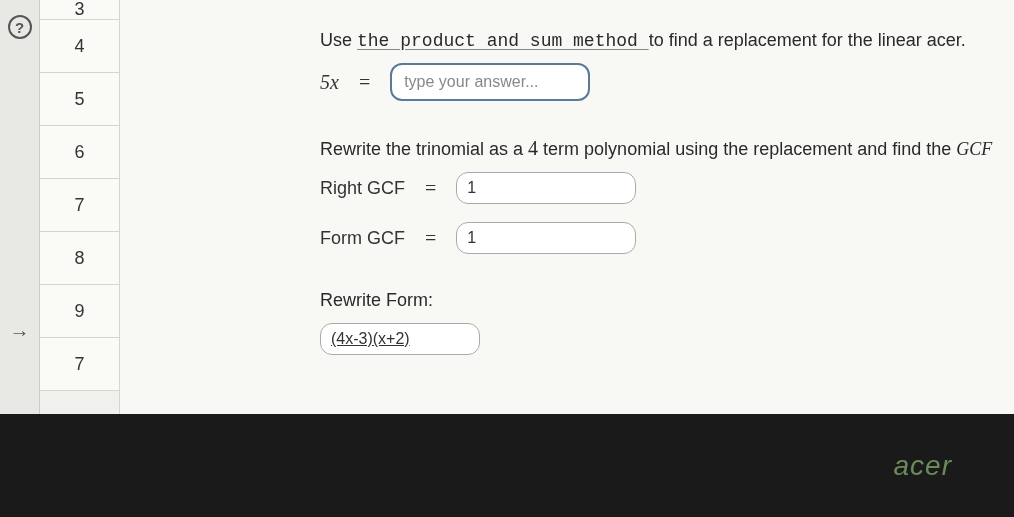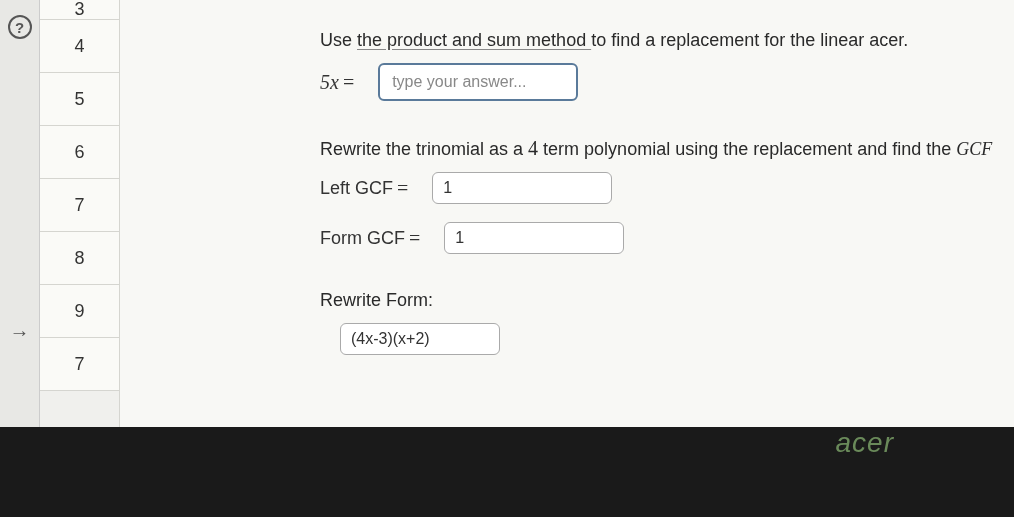--- a/index.html
+++ b/index.html
@@ -6,29 +6,29 @@
 body { font-family: Arial, sans-serif; background: #f5f5f2; width: 1014px; height: 517px; overflow: hidden; position: relative; }
 .container { display: flex; height: 430px; }
 .left-rail { width: 40px; background: #e8e8e5; border-right: 1px solid #ccc; display: flex; flex-direction: column; align-items: center; padding-top: 15px; gap: 280px; }
 .help-circle { width: 24px; height: 24px; border: 2px solid #555; border-radius: 50%; display: flex; align-items: center; justify-content: center; font-weight: bold; color: #555; font-size: 15px; }
 .arrow-icon { font-size: 20px; color: #555; }
 .nav-col { width: 80px; background: #f0f0ed; border-right: 1px solid #d5d5d0; }
 .nav-item { height: 53px; border-bottom: 1px solid #d5d5d0; display: flex; align-items: center; justify-content: center; font-size: 18px; color: #333; background: #fafaf7; }
 .nav-item:first-child { height: 20px; border-top: none; }
 .content { flex: 1; padding: 30px 0 0 200px; background: #f8f8f5; color: #333; font-size: 18px; }
 .instruction { margin-bottom: 12px; font-size: 18px; color: #2a2a2a; }
-.underline { text-decoration: underline; text-decoration-color: #888; text-underline-offset: 3px; }
-.row { display: flex; align-items: center; margin-bottom: 18px; gap: 4px; }
+.underline { text-decoration: underline; text-decoration-color: #888; text-underline-offset: 3px; font-family: Liberation Mono, monospace; }
+.row { display: flex; align-items: center; margin-bottom: 18px; gap: 20px; }
 .math-label { font-family: 'Times New Roman', serif; font-style: italic; font-size: 20px; }
 .eq { font-family: 'Times New Roman', serif; font-size: 20px; }
-.input-box { border: 2px solid #5a7a9a; background: #fff; padding: 8px 12px; color: #888; font-size: 16px; min-width: 200px; border-radius: 6px; margin-left: 20px; }
+.input-box { border: 2px solid #5a7a9a; background: #fff; padding: 8px 12px; color: #888; font-size: 16px; min-width: 200px; border-radius: 12px; }
 .input-box.filled { color: #333; border: 1px solid #aaa; min-width: 180px; padding: 6px 10px; }
-.input-box.factored { min-width: 160px; }
+.input-box.factored { min-width: 160px; text-decoration: underline; }
 .gcf-italic { font-style: italic; font-family: 'Times New Roman', serif; }
-.bezel { position: absolute; bottom: 0; left: 0; right: 0; height: 90px; background: #1a1a1a; display: flex; justify-content: flex-end; padding-right: 120px; }
+.bezel { position: absolute; bottom: 0; left: 0; right: 0; height: 103px; background: #1a1a1a; display: flex; align-items: center; justify-content: flex-end; padding-right: 62px; }
 .brand { color: #6a8a5a; font-size: 28px; font-style: italic; font-family: Arial, sans-serif; letter-spacing: 1px; }
 .section-gap { margin-top: 36px; }
 </style>
 </head>
 <body>
 
 <div class="container">
   <div class="left-rail">
     <div class="help-circle">?</div>
     <div class="arrow-icon">→</div>
@@ -49,21 +49,21 @@
     </div>
     <div class="row">
       <span class="math-label">5x</span>
       <span class="eq">=</span>
       <div class="input-box">type your answer...</div>
     </div>
     <div class="instruction section-gap">
       <span>Rewrite the trinomial as a </span><span class="math-label" style="font-style:normal;font-family:'Times New Roman',serif;">4</span><span> term polynomial using the replacement and find the </span><span class="gcf-italic">GCF</span>
     </div>
     <div class="row">
-      <span>Left GCF</span>
+      <span>Right GCF</span>
       <span class="eq">=</span>
       <div class="input-box filled">1</div>
     </div>
     <div class="row">
       <span>Form GCF</span>
       <span class="eq">=</span>
       <div class="input-box filled">1</div>
     </div>
     <div class="instruction section-gap">Rewrite Form:</div>
     <div class="row">

